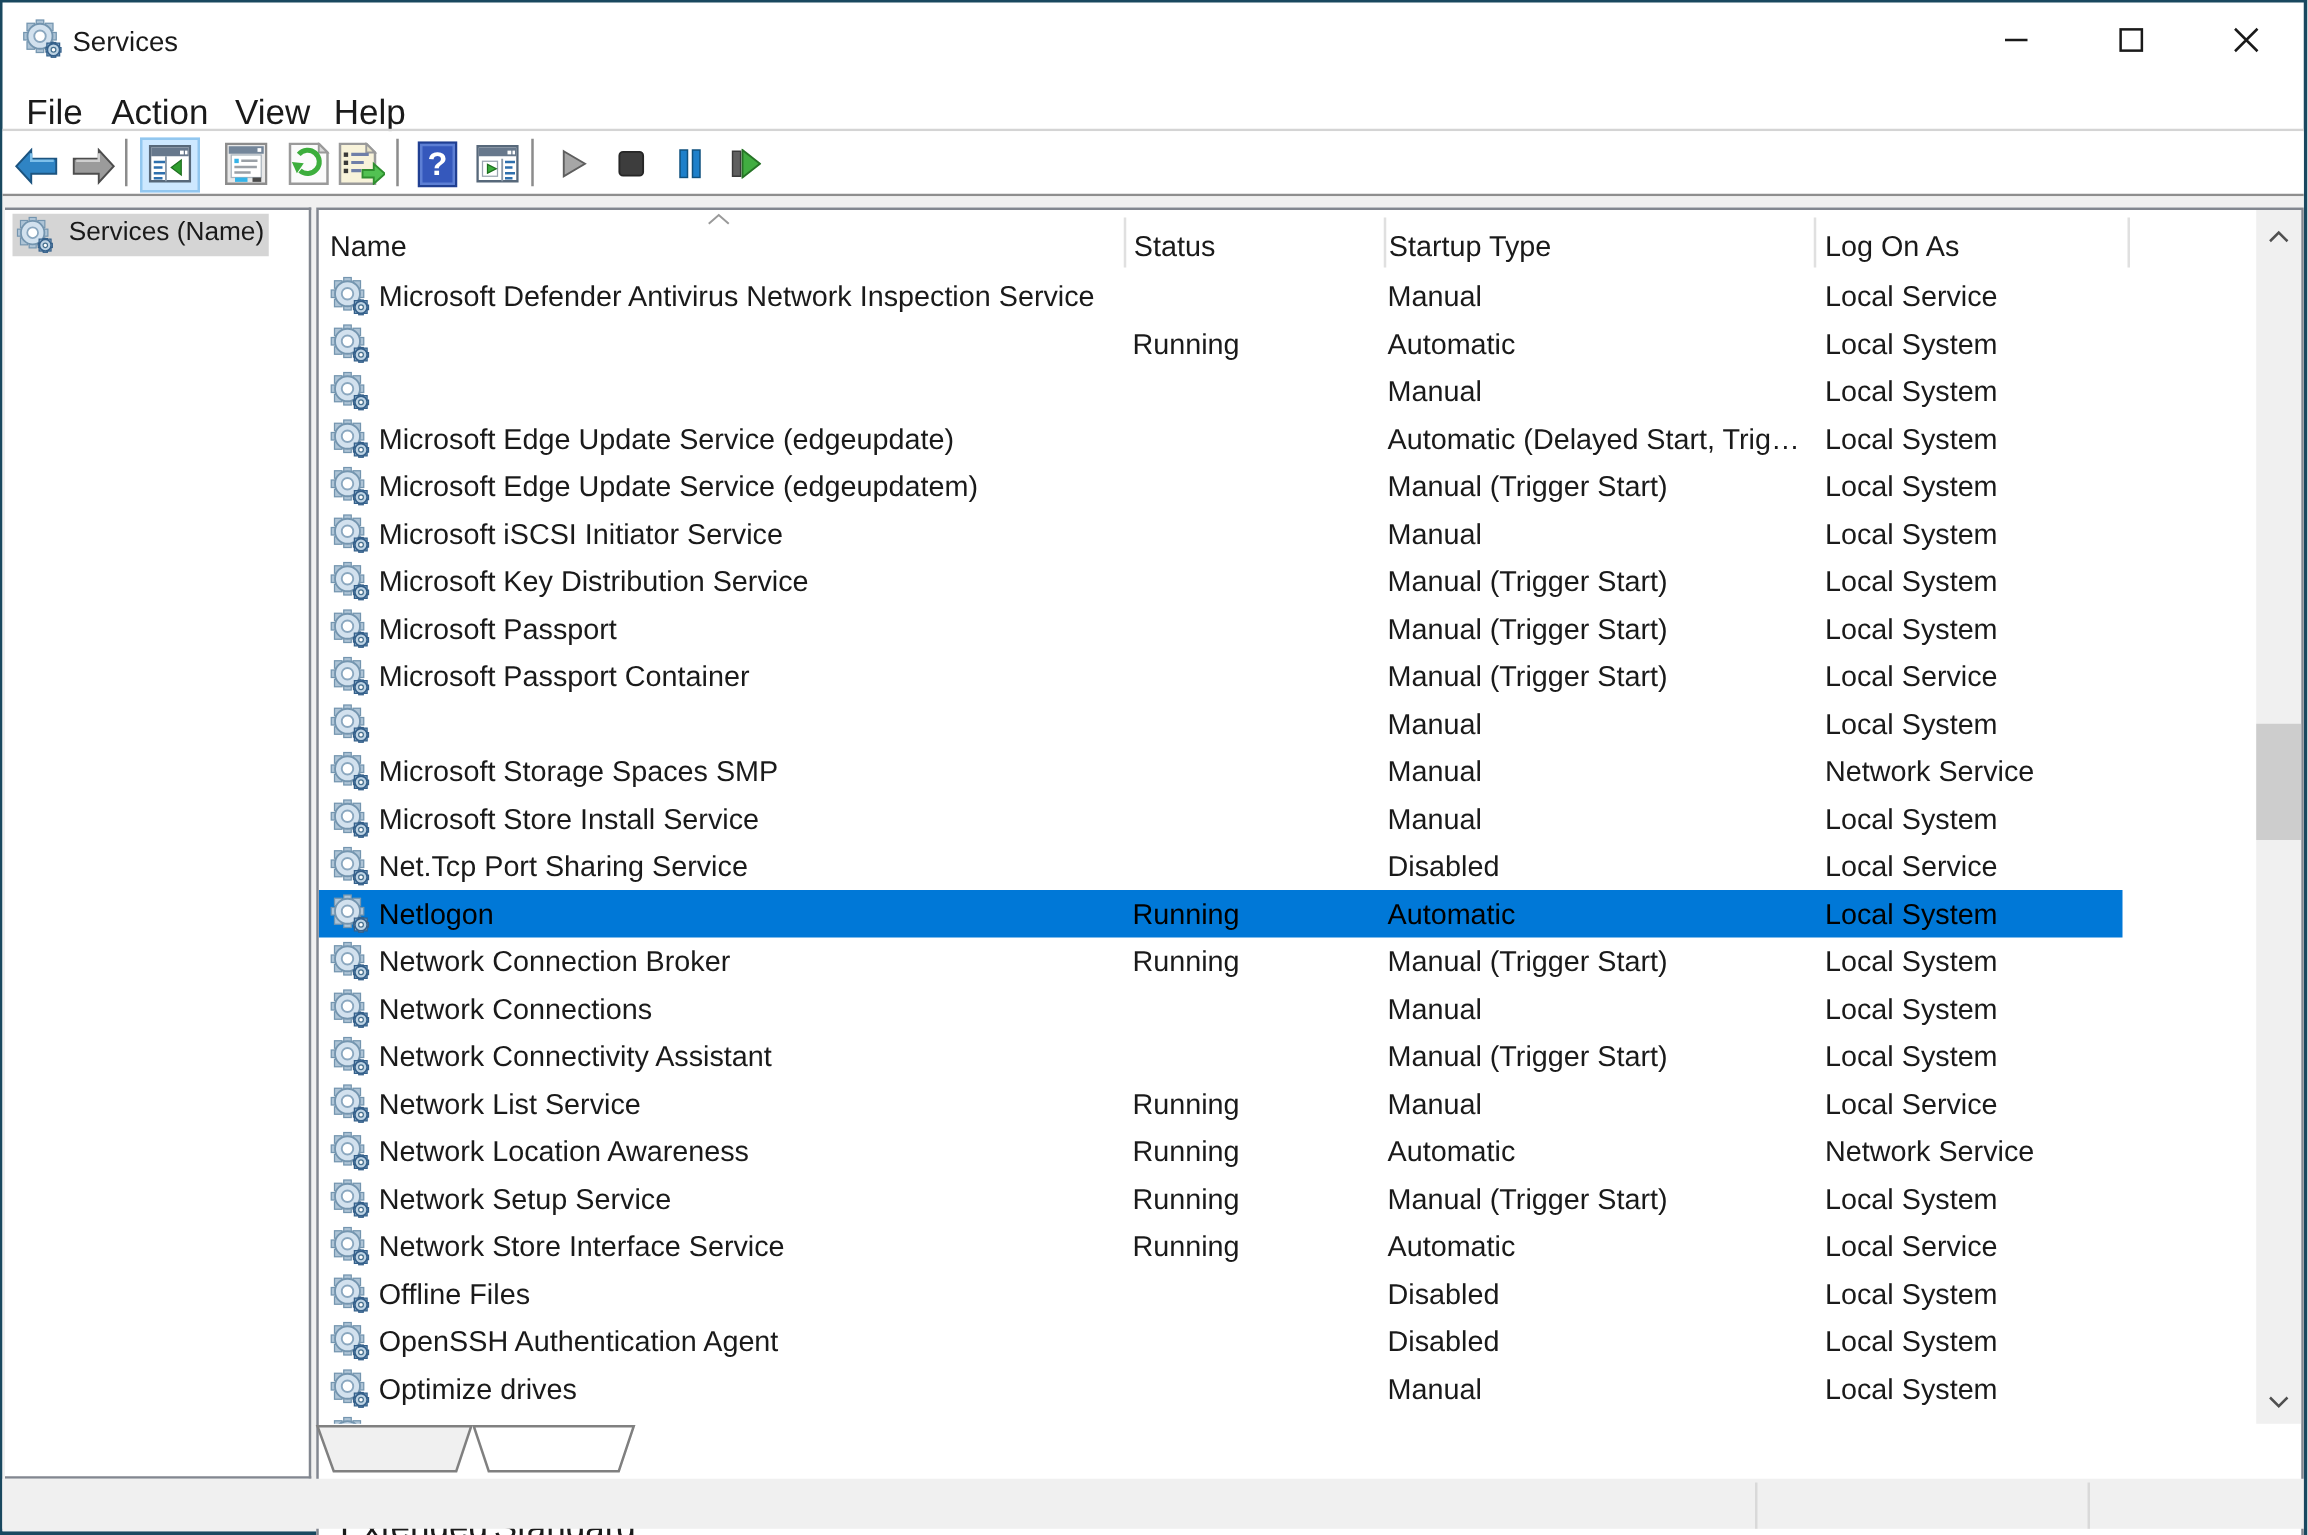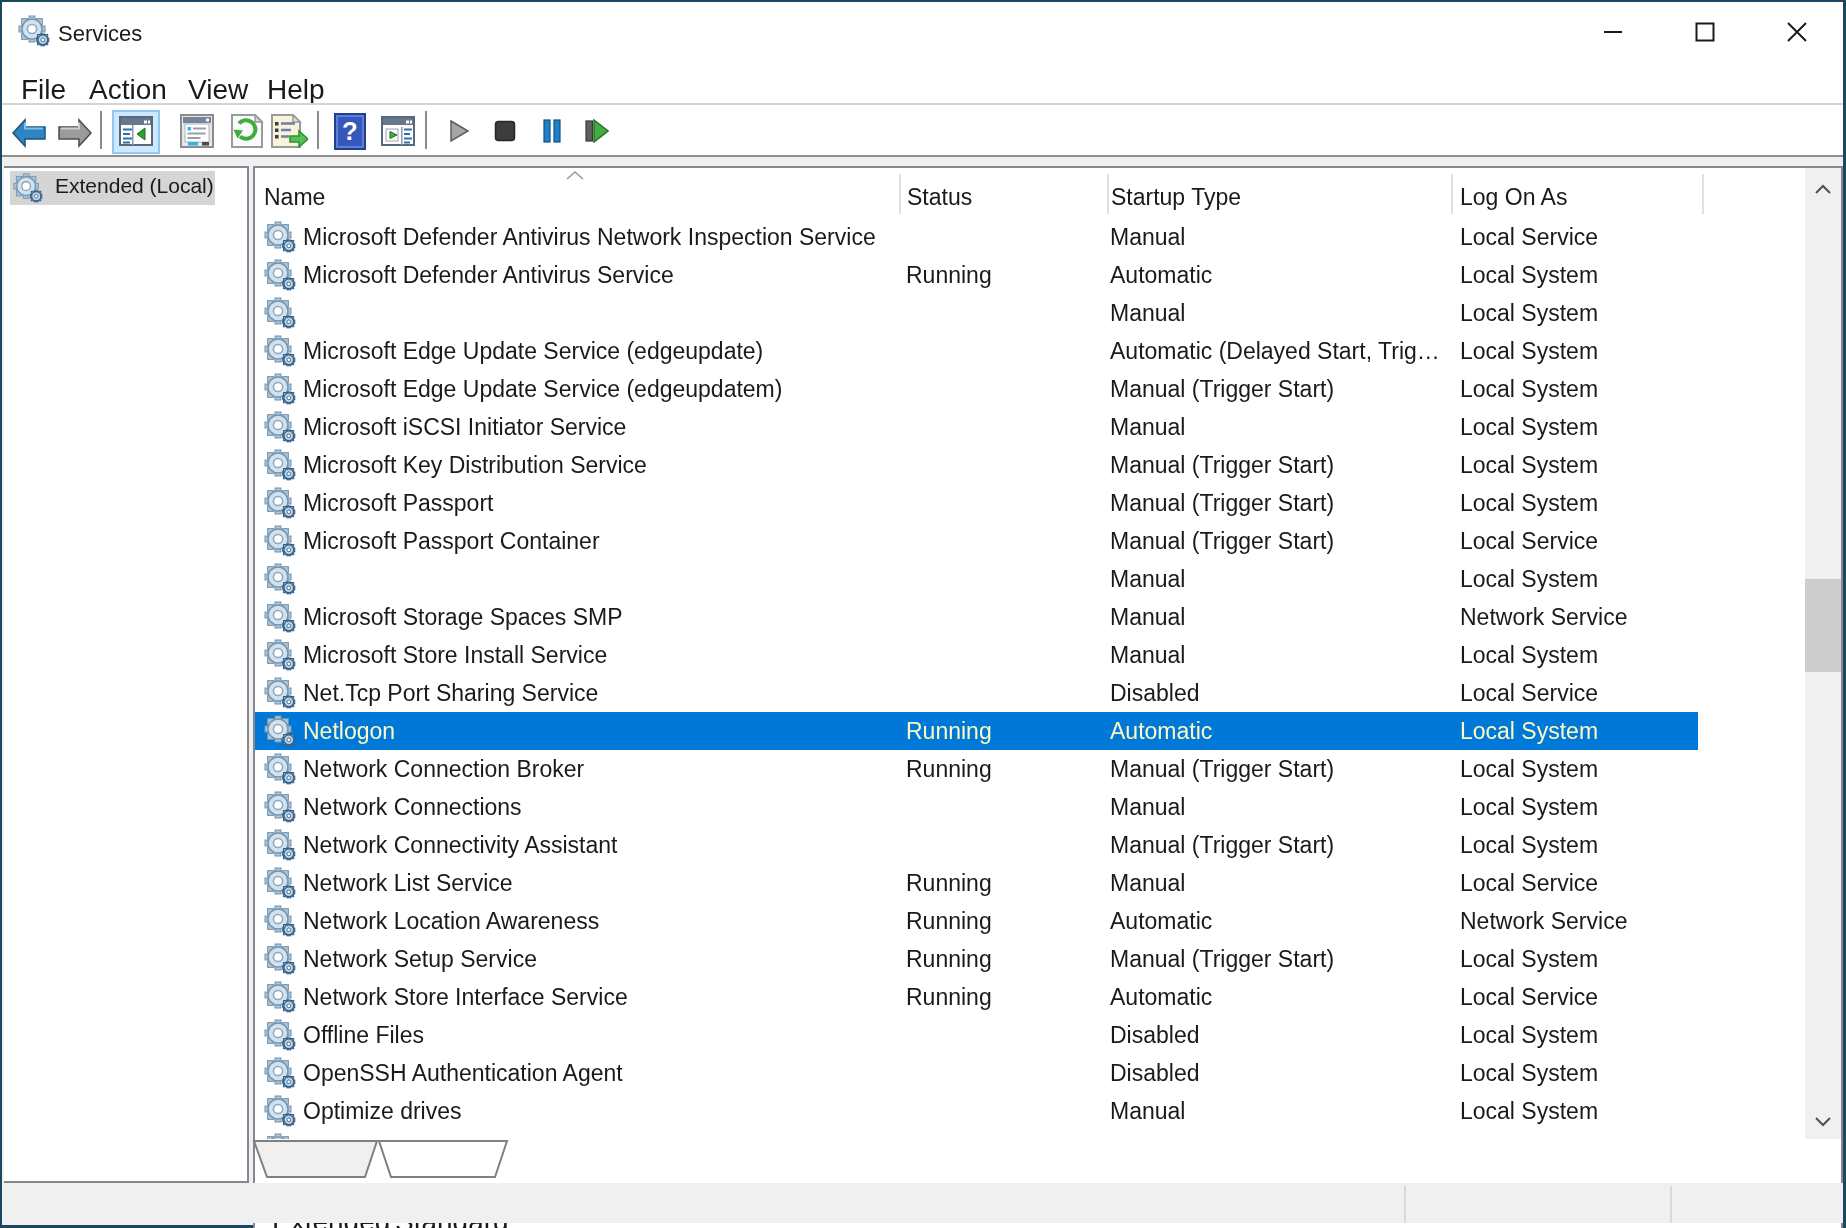--- a/index.html
+++ b/index.html
@@ -25,21 +25,21 @@
 
 #rpane{position:absolute;left:251px;top:164px;width:1590px;height:1177px;background:#fff;border:2px solid #828790;overflow:hidden}
 #rpane .hsep{position:absolute;top:6px;width:2px;height:40px;background:#e0e0e0}
 .hlab{position:absolute;top:16px;font-size:23px}
 .row{position:absolute;left:0;width:1443px;height:38px;font-size:23px}
 .row .gi{position:absolute;left:9px;top:3px;width:32px;height:32px}
 .row .c1{position:absolute;left:48px;top:6px;white-space:nowrap}
 .row .c2{position:absolute;top:6px;left:651px}
 .row .c3{position:absolute;top:6px;left:855px;white-space:nowrap}
 .row .c4{position:absolute;top:6px;left:1205px}
-.row.sel{background:#0078d7;color:#fef9c3}
+.row.sel{background:#0078d7;color:#000000}
 
 #sbar{position:absolute;right:0;top:0;width:36px;height:971px;background:#f0f0f0}
 #sthumb{position:absolute;left:0;top:411px;width:36px;height:93px;background:#cdcdcd}
 .schev{position:absolute;left:8px;width:20px;height:20px}
 
 #tabsvg{position:absolute;left:0;top:1137px}
 .tablab{position:absolute;top:1204px;font-size:28px}
 
 #status{position:absolute;left:0;top:1181px;width:1841px;height:40px;background:#f0f0f0}
 .ssep{position:absolute;top:3px;width:2px;height:37px;background:#d9d9d9}
@@ -184,21 +184,21 @@
         <rect x="1" y="2" width="6.5" height="20" fill="#5f5f5f" stroke="#3a3a3a" stroke-width="1.2"></rect>
         <path d="M9 1l14 11L9 23z" fill="#41ad41" stroke="#267426" stroke-width="1.5"></path>
       </svg>
 </div>
 <div id="belt"></div>
 <div id="lpanel">
  <div id="litem">
         <svg viewBox="0 0 32 32">
           <use href="#gear"></use>
         </svg>
-        <span>Extended (Local)</span>
+        <span>Services (Name)</span>
       </div>
 </div>
 <div id="rpane">
  <span class="hlab" style="left:9px">Name</span>
       <span class="hlab" style="left:652px">Status</span>
       <span class="hlab" style="left:856px">Startup Type</span>
       <span class="hlab" style="left:1205px">Log On As</span>
  <svg class="abs" style="left:308px;top:2px" width="24" height="10" viewBox="0 0 24 10">
         <path d="M4 9l8-7 8 7" fill="none" stroke="#9a9a9a" stroke-width="1.6"></path>
       </svg>
@@ -212,21 +212,20 @@
         </svg>
         <span class="c1">Microsoft Defender Antivirus Network Inspection Service</span>
         <span class="c2"></span>
         <span class="c3">Manual</span>
         <span class="c4">Local Service</span>
       </div>
 <div class="row" style="top:88px">
         <svg class="gi" viewBox="0 0 32 32">
           <use href="#gear"></use>
         </svg>
-        <span class="c1">Microsoft Defender Antivirus Service</span>
         <span class="c2">Running</span>
         <span class="c3">Automatic</span>
         <span class="c4">Local System</span>
       </div>
 <div class="row" style="top:126px">
         <svg class="gi" viewBox="0 0 32 32">
           <use href="#gear"></use>
         </svg>
         <span class="c2"></span>
         <span class="c3">Manual</span>

